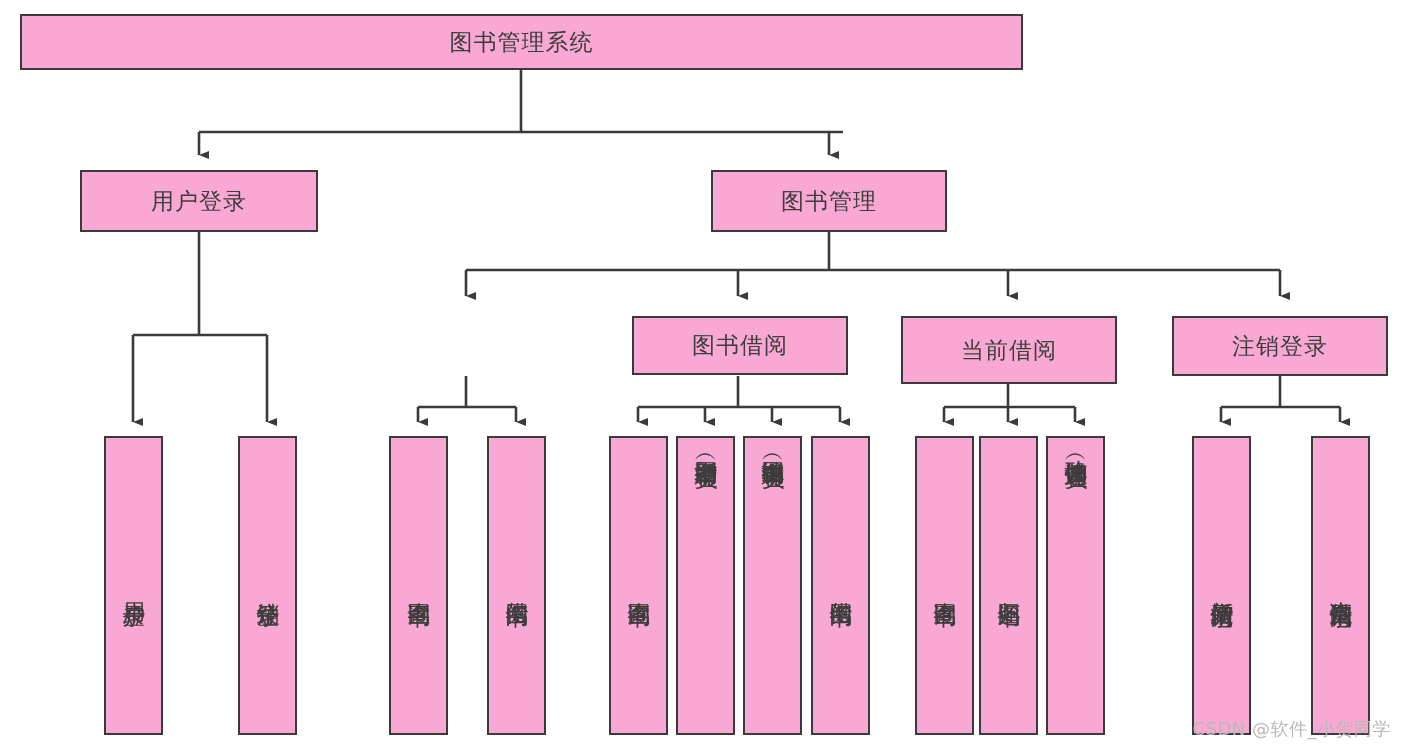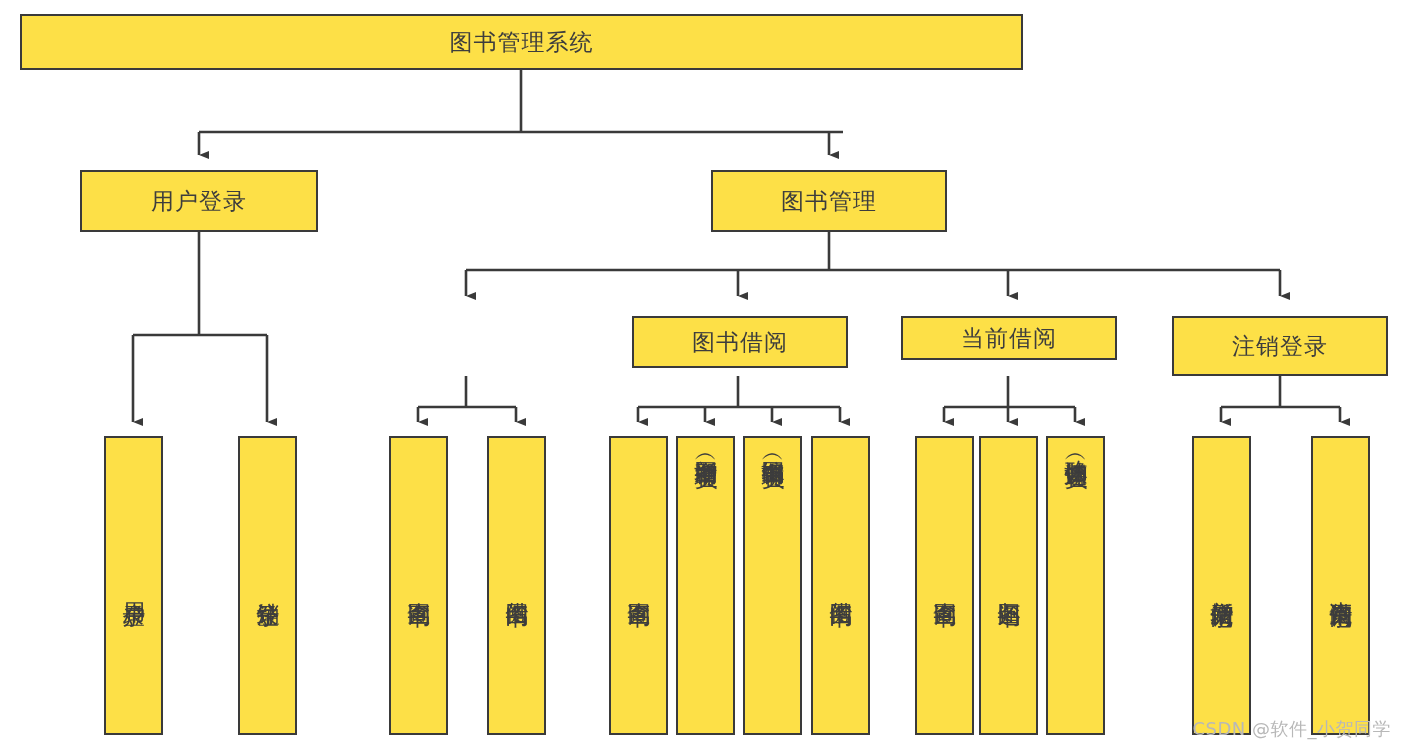--- a/index.html
+++ b/index.html
@@ -22,21 +22,21 @@
     left: 0;
     top: 0;
     width: 1405px;
     height: 747px;
     pointer-events: none;
   }
   .node {
     position: absolute;
     box-sizing: border-box;
     border: 2.5px solid #3a3a3a;
-    background: #fde047;
+    background: #f9a8d4;
     display: flex;
     align-items: center;
     justify-content: center;
     color: #3d3d3d;
   }
   .node.horiz {
     font-size: 23px;
     letter-spacing: 1px;
   }
   .node.vert {
@@ -130,24 +130,24 @@
     <span>图书管理系统</span>
   </div>
 
   <div class="node horiz" style="left:80px; top:170px; width:238px; height:62px;">
     <span>用户登录</span>
   </div>
   <div class="node horiz" style="left:711px; top:170px; width:236px; height:62px;">
     <span>图书管理</span>
   </div>
 
-  <div class="node horiz" style="left:632px; top:316px; width:216px; height:52px;">
+  <div class="node horiz" style="left:632px; top:316px; width:216px; height:59px;">
     <span>图书借阅</span>
   </div>
-  <div class="node horiz" style="left:901px; top:316px; width:216px; height:44px;">
+  <div class="node horiz" style="left:901px; top:316px; width:216px; height:68px;">
     <span>当前借阅</span>
   </div>
   <div class="node horiz" style="left:1172px; top:316px; width:216px; height:60px;">
     <span>注销登录</span>
   </div>
 
   <div class="node vert mid" style="left:104px; top:436px; width:59px; height:299px;">
     <span class="vtext">用户登录</span>
   </div>
   <div class="node vert mid" style="left:238px; top:436px; width:59px; height:299px;">

